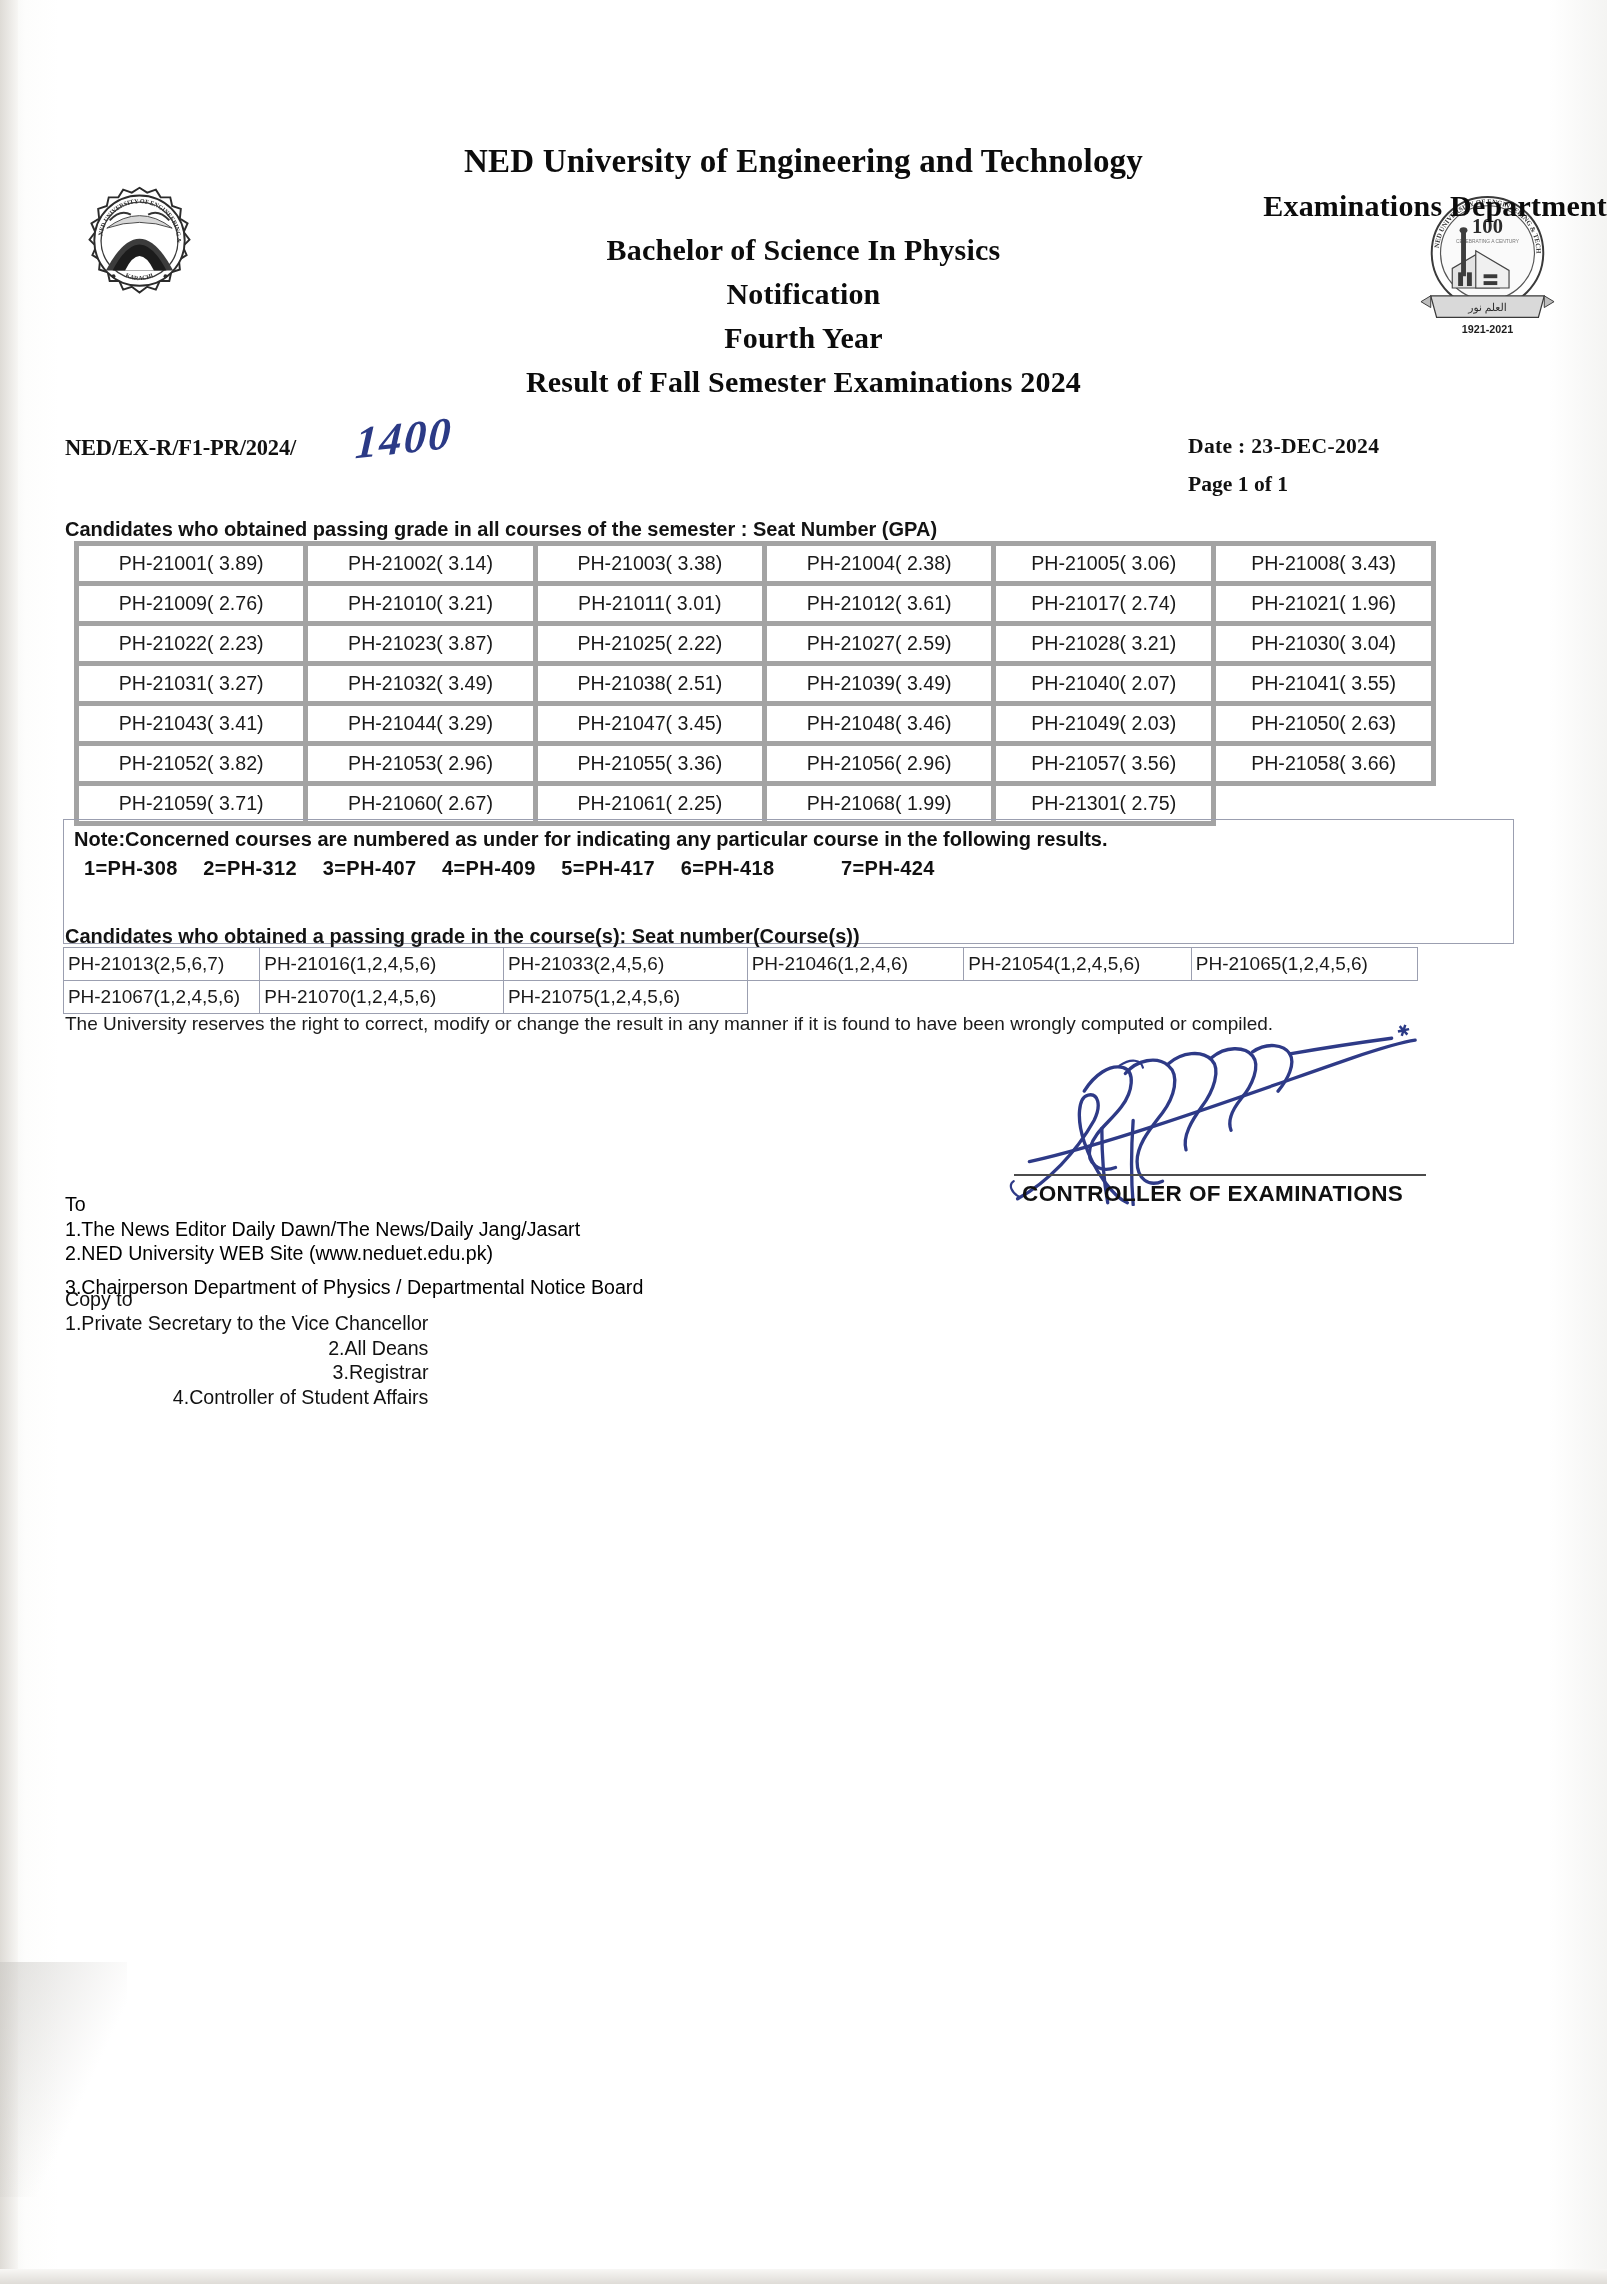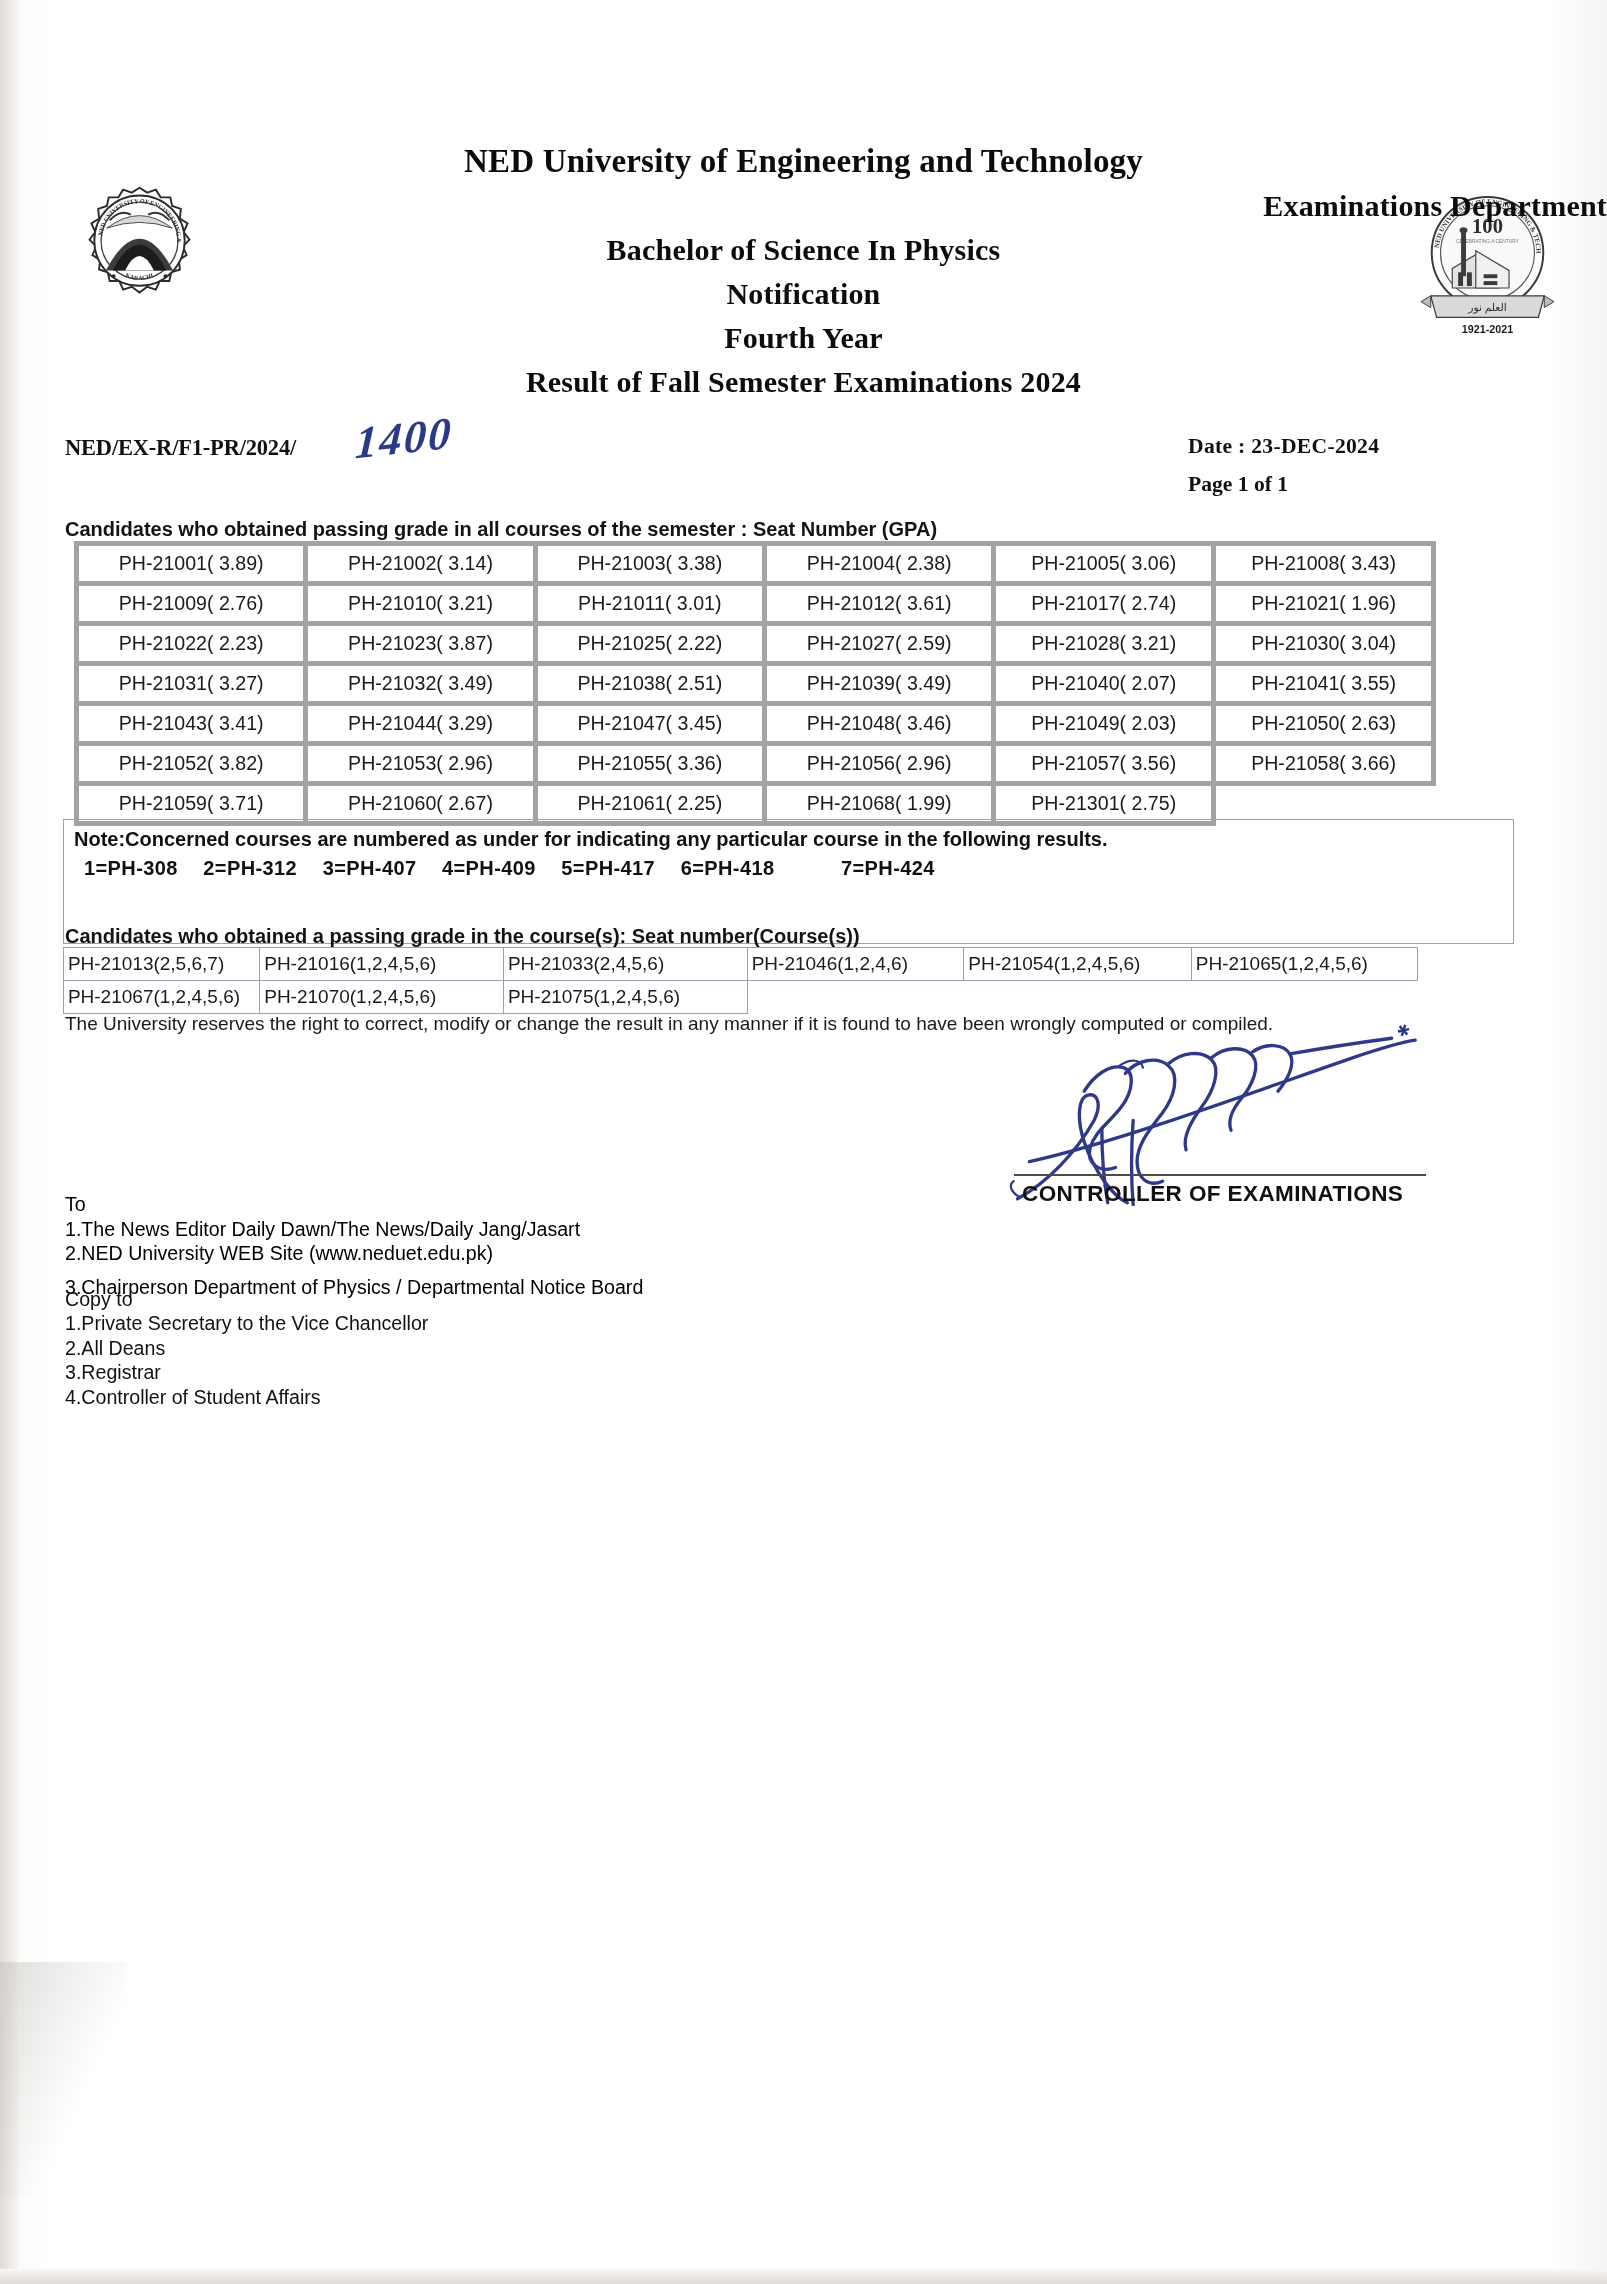--- a/index.html
+++ b/index.html
@@ -223,21 +223,21 @@
     left: 65px; top: 1288px;
     font-size: 19.6px;
     white-space: nowrap;
   }
   .dist2 {
     position: absolute;
     left: 65px; top: 1311px;
     font-size: 19.6px;
     line-height: 24.5px;
   }
-  .dist2 div { white-space: nowrap; }
+  .dist2 div { white-space: nowrap; text-align: right; }
   .stray-mark {
     position: absolute;
     left: 1397px; top: 1021px;
     font-size: 15.7px;
     color: #2b3a86;
     transform: rotate(18deg);
   }
 </style>
 </head>
 <body>

